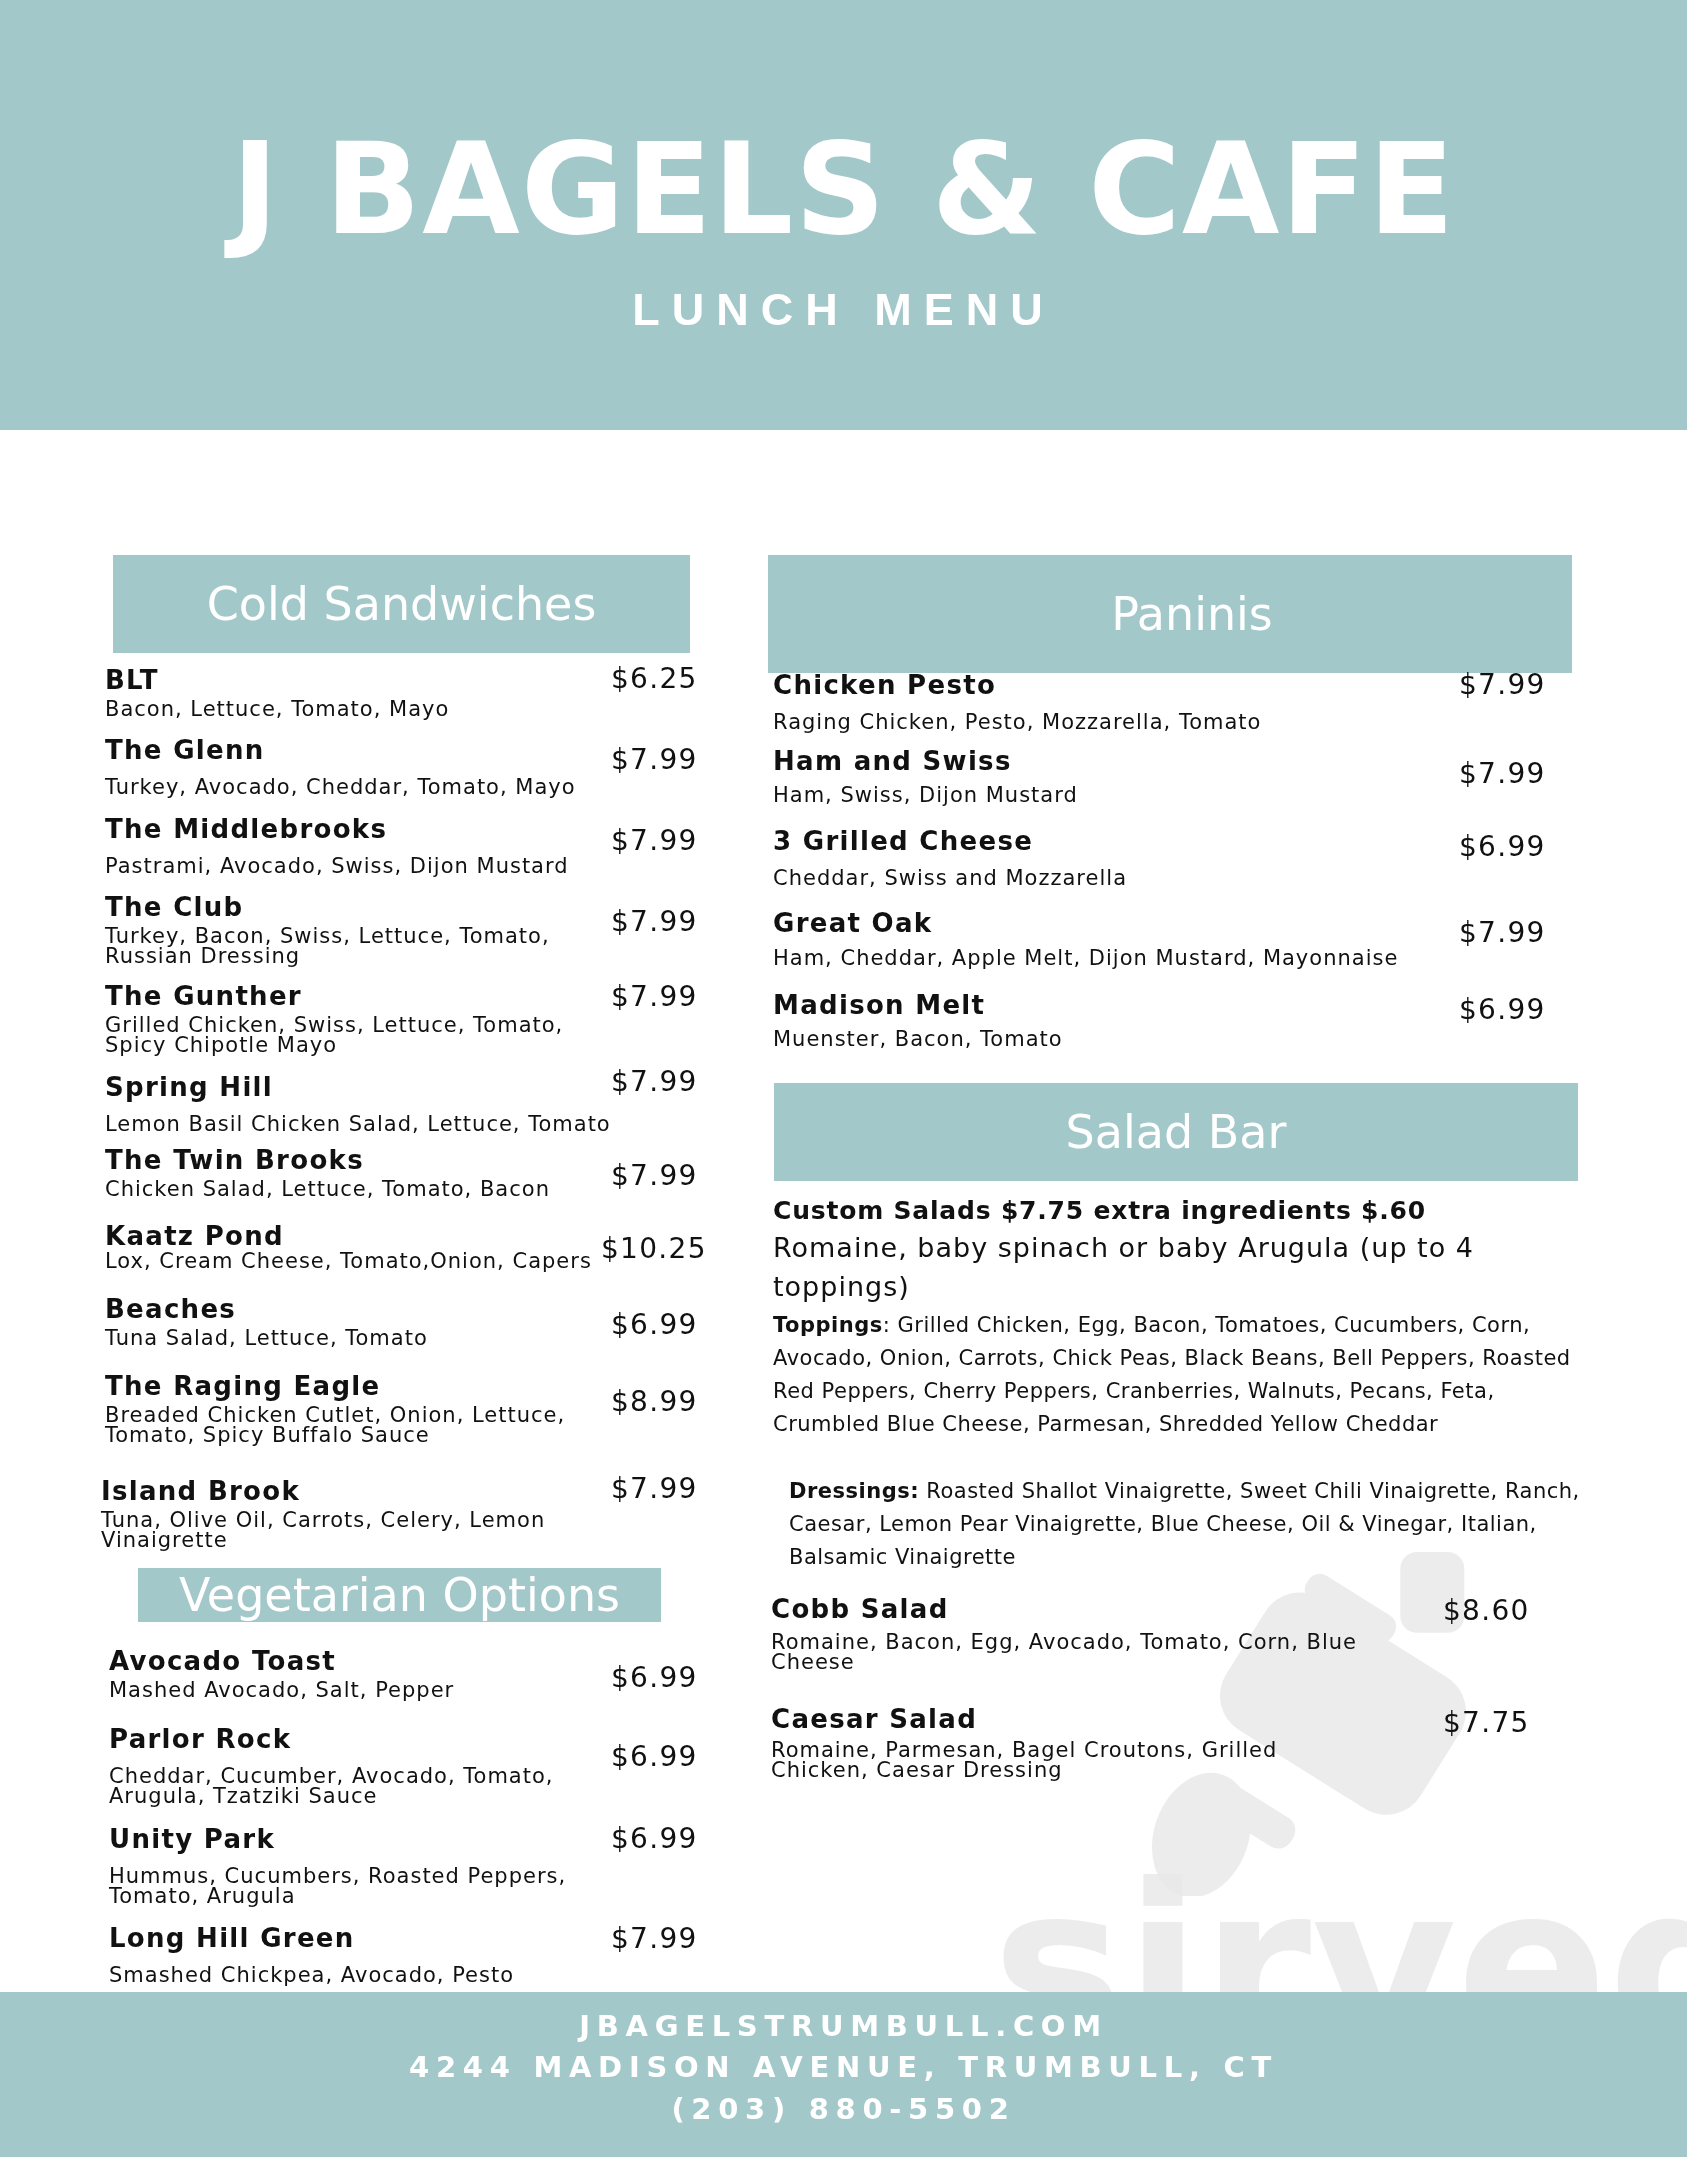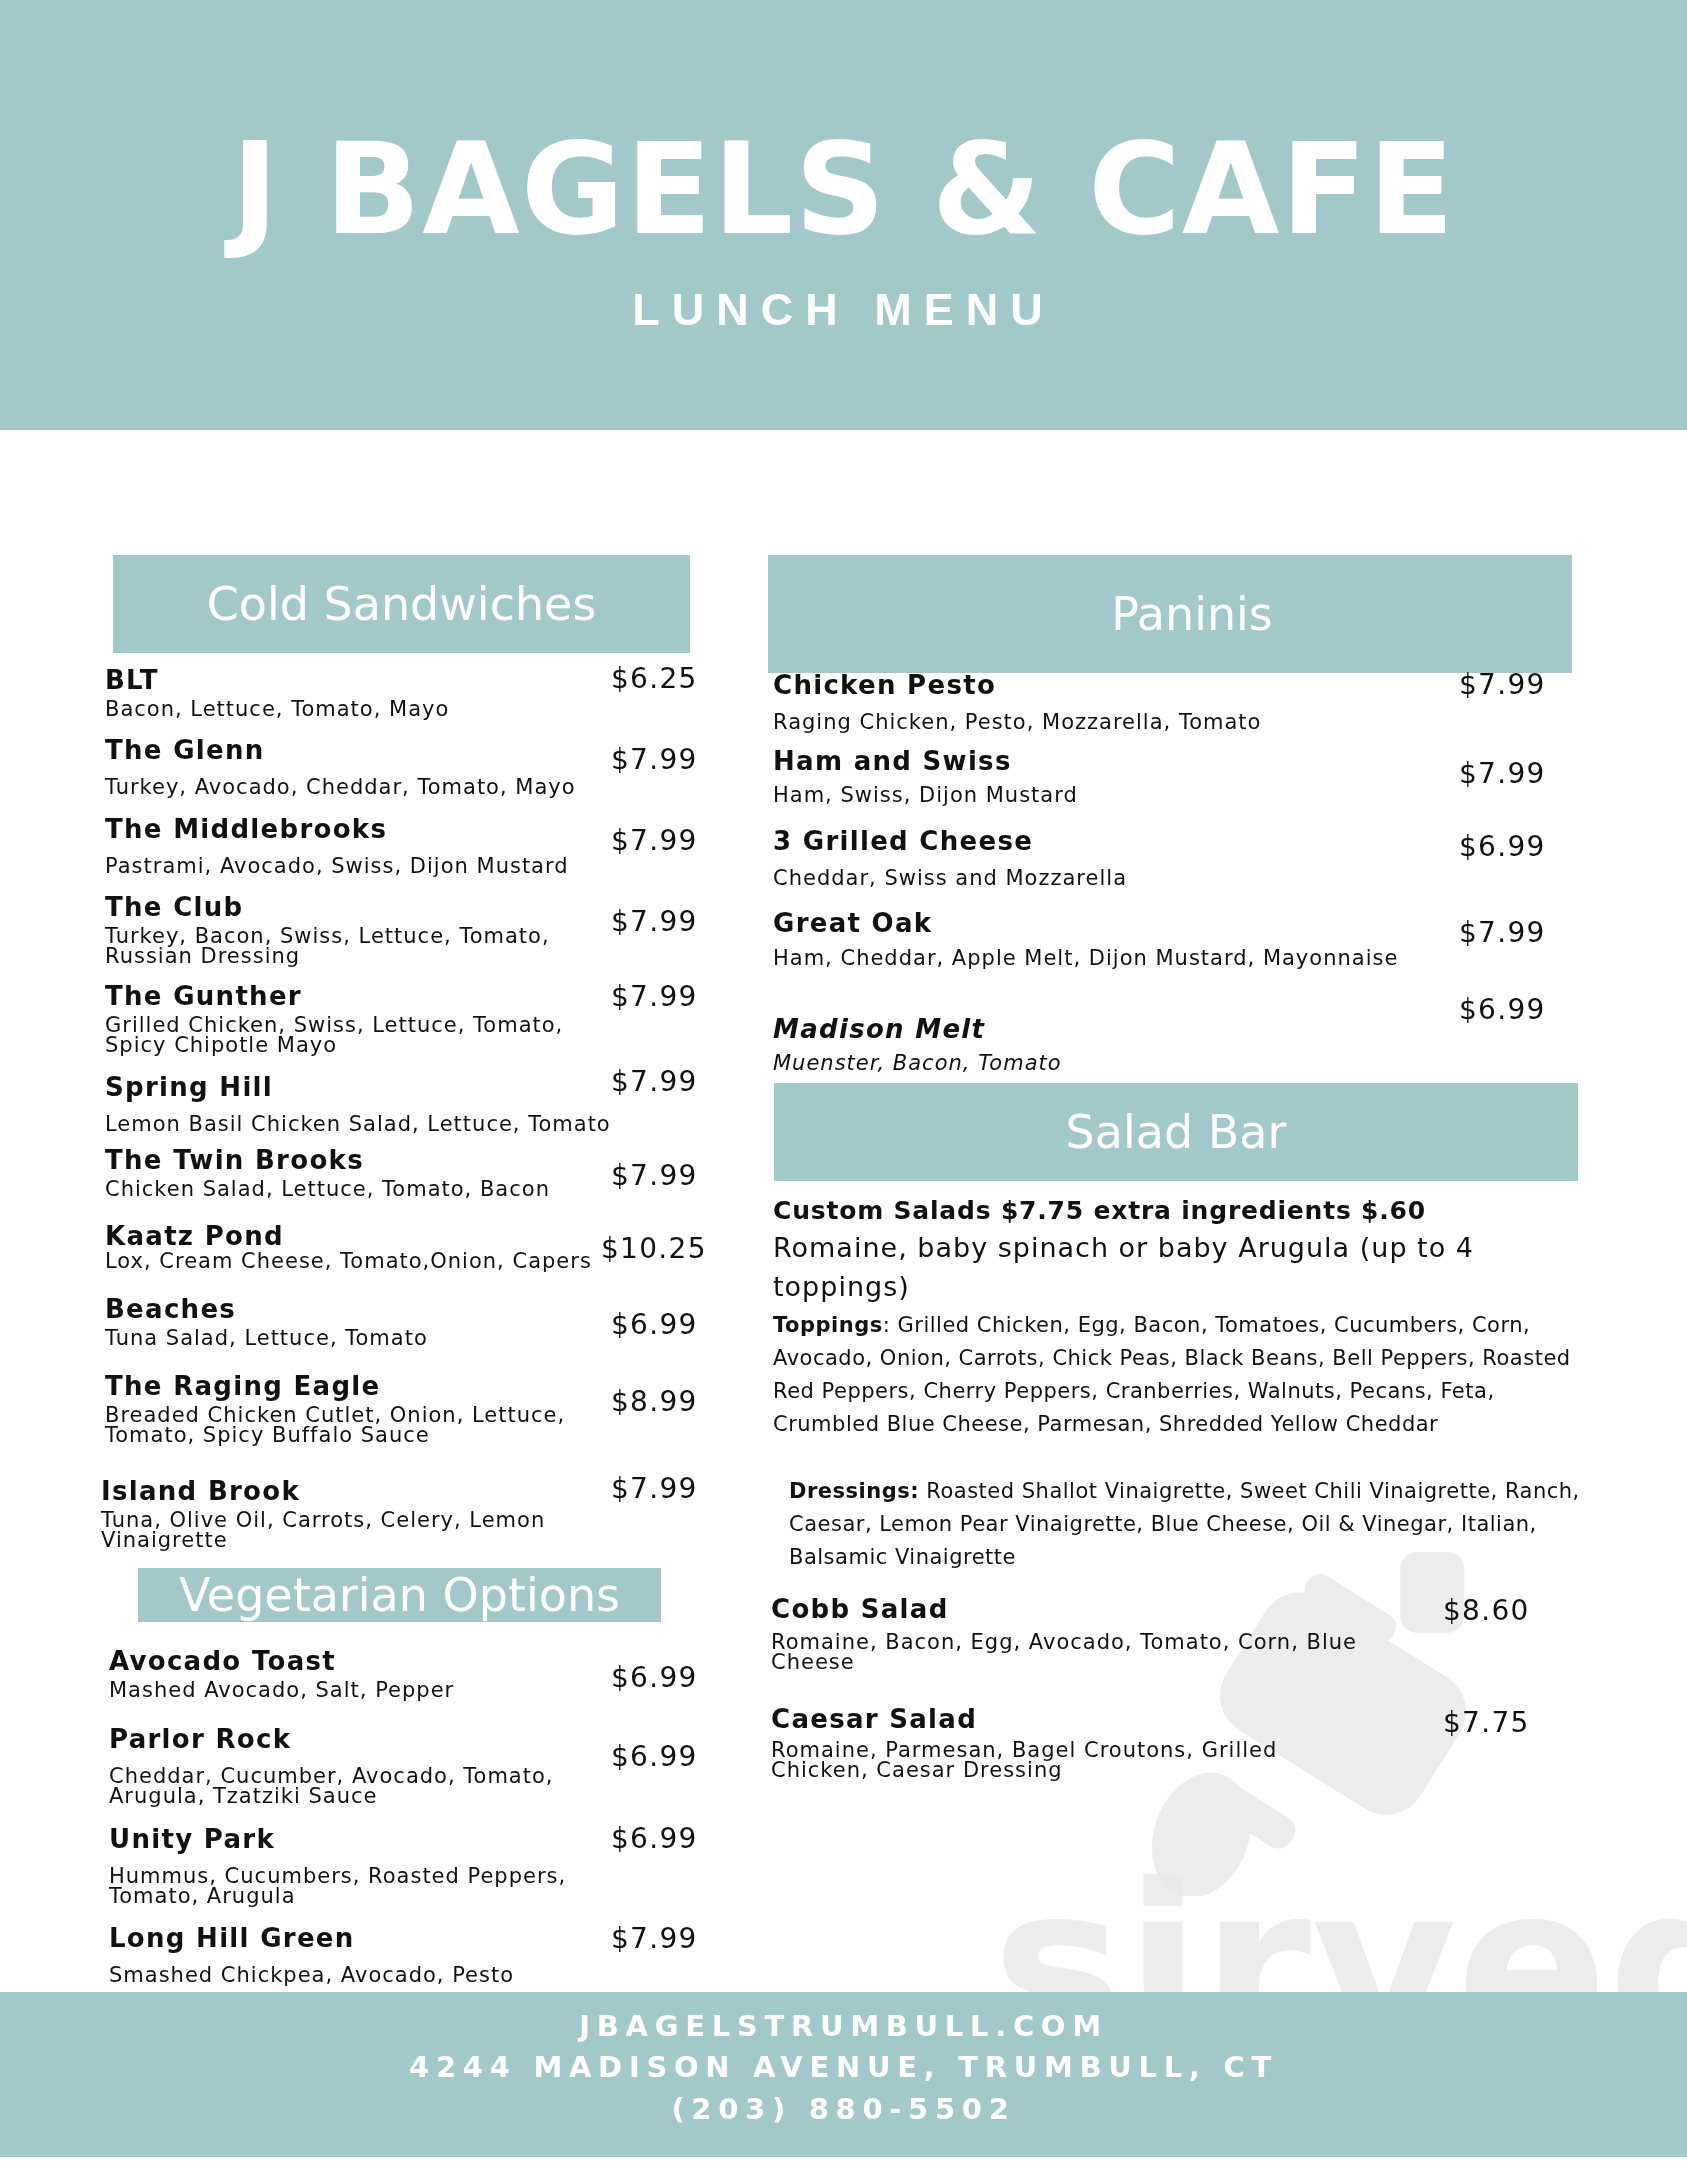--- a/index.html
+++ b/index.html
@@ -209,21 +209,21 @@
   <div class="desc" style="margin-top:13.5px;">Cheddar, Swiss and Mozzarella</div>
 </div>
 <div class="price" style="left:1459px; top:833px;">$6.99</div>
 
 <div class="item" style="left:773px; top:910px; width:675px;">
   <div class="name">Great Oak</div>
   <div class="desc" style="margin-top:12px;">Ham, Cheddar, Apple Melt, Dijon Mustard, Mayonnaise</div>
 </div>
 <div class="price" style="left:1459px; top:919px;">$7.99</div>
 
-<div class="item" style="left:773px; top:1016px; width:607px;font-style:italic;">
+<div class="item" style="left:773px; top:992px; width:607px;">
   <div class="name">Madison Melt</div>
   <div class="desc" style="margin-top:10.8px;">Muenster, Bacon, Tomato</div>
 </div>
 <div class="price" style="left:1459px; top:996px;">$6.99</div>
 
 <div class="section-banner" style="left:774px; top:1083px; width:804px; height:98px;">
   <span>Salad Bar</span>
 </div>
 
 <div class="salad-custom-title">Custom Salads $7.75 extra ingredients $.60</div>

